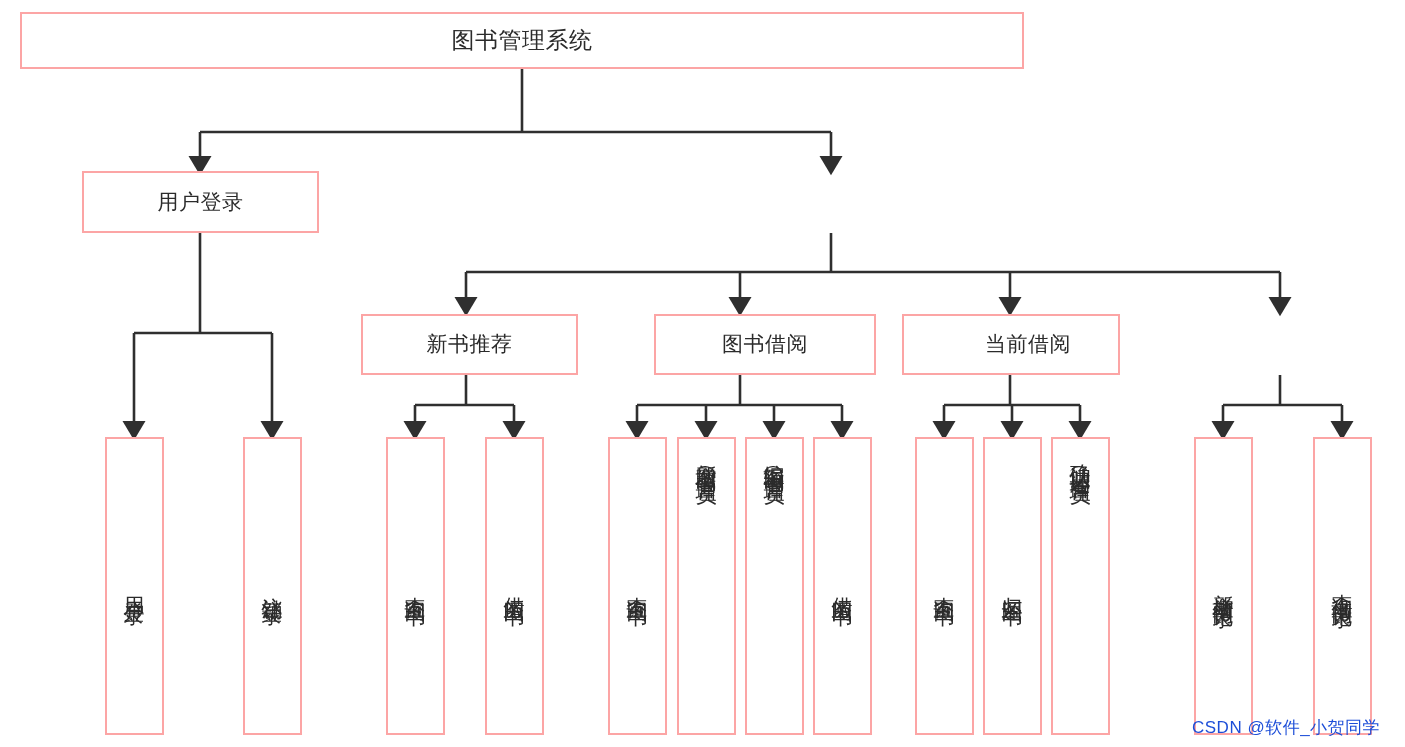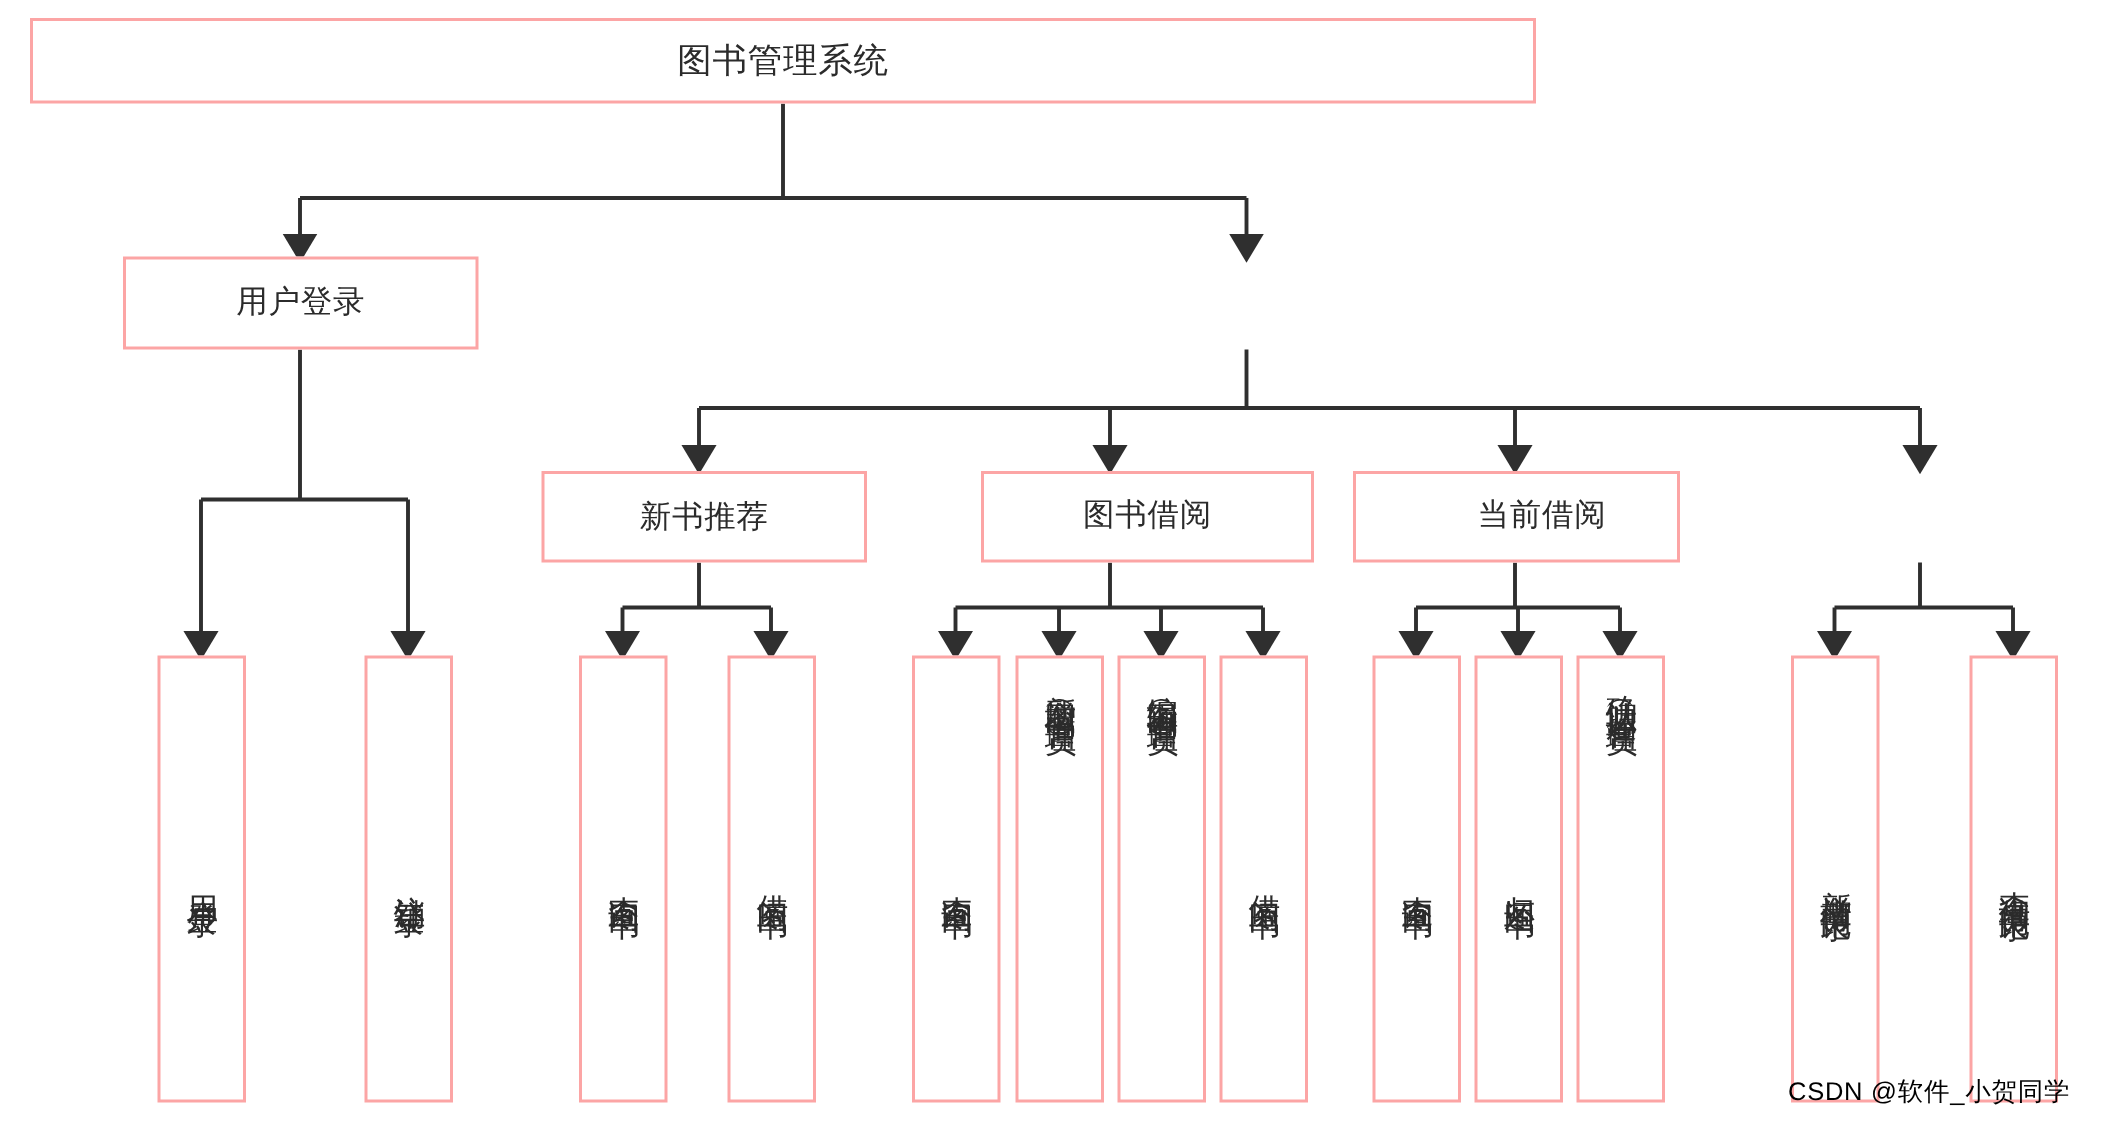--- a/index.html
+++ b/index.html
@@ -71,21 +71,21 @@
     max-height: 288px;
   }
   
   .node.level-leaf.center-text {
     align-items: center;
     padding-top: 0;
   }
   .watermark {
     position: absolute;
     font-size: 17px;
-    color: #000000;
+    color: #1d4ed8;
     white-space: nowrap;
     letter-spacing: 0.5px;
     user-select: none;
   }
 </style>
 </head>
 <body>
 
 <div id="diagram-root">
 

